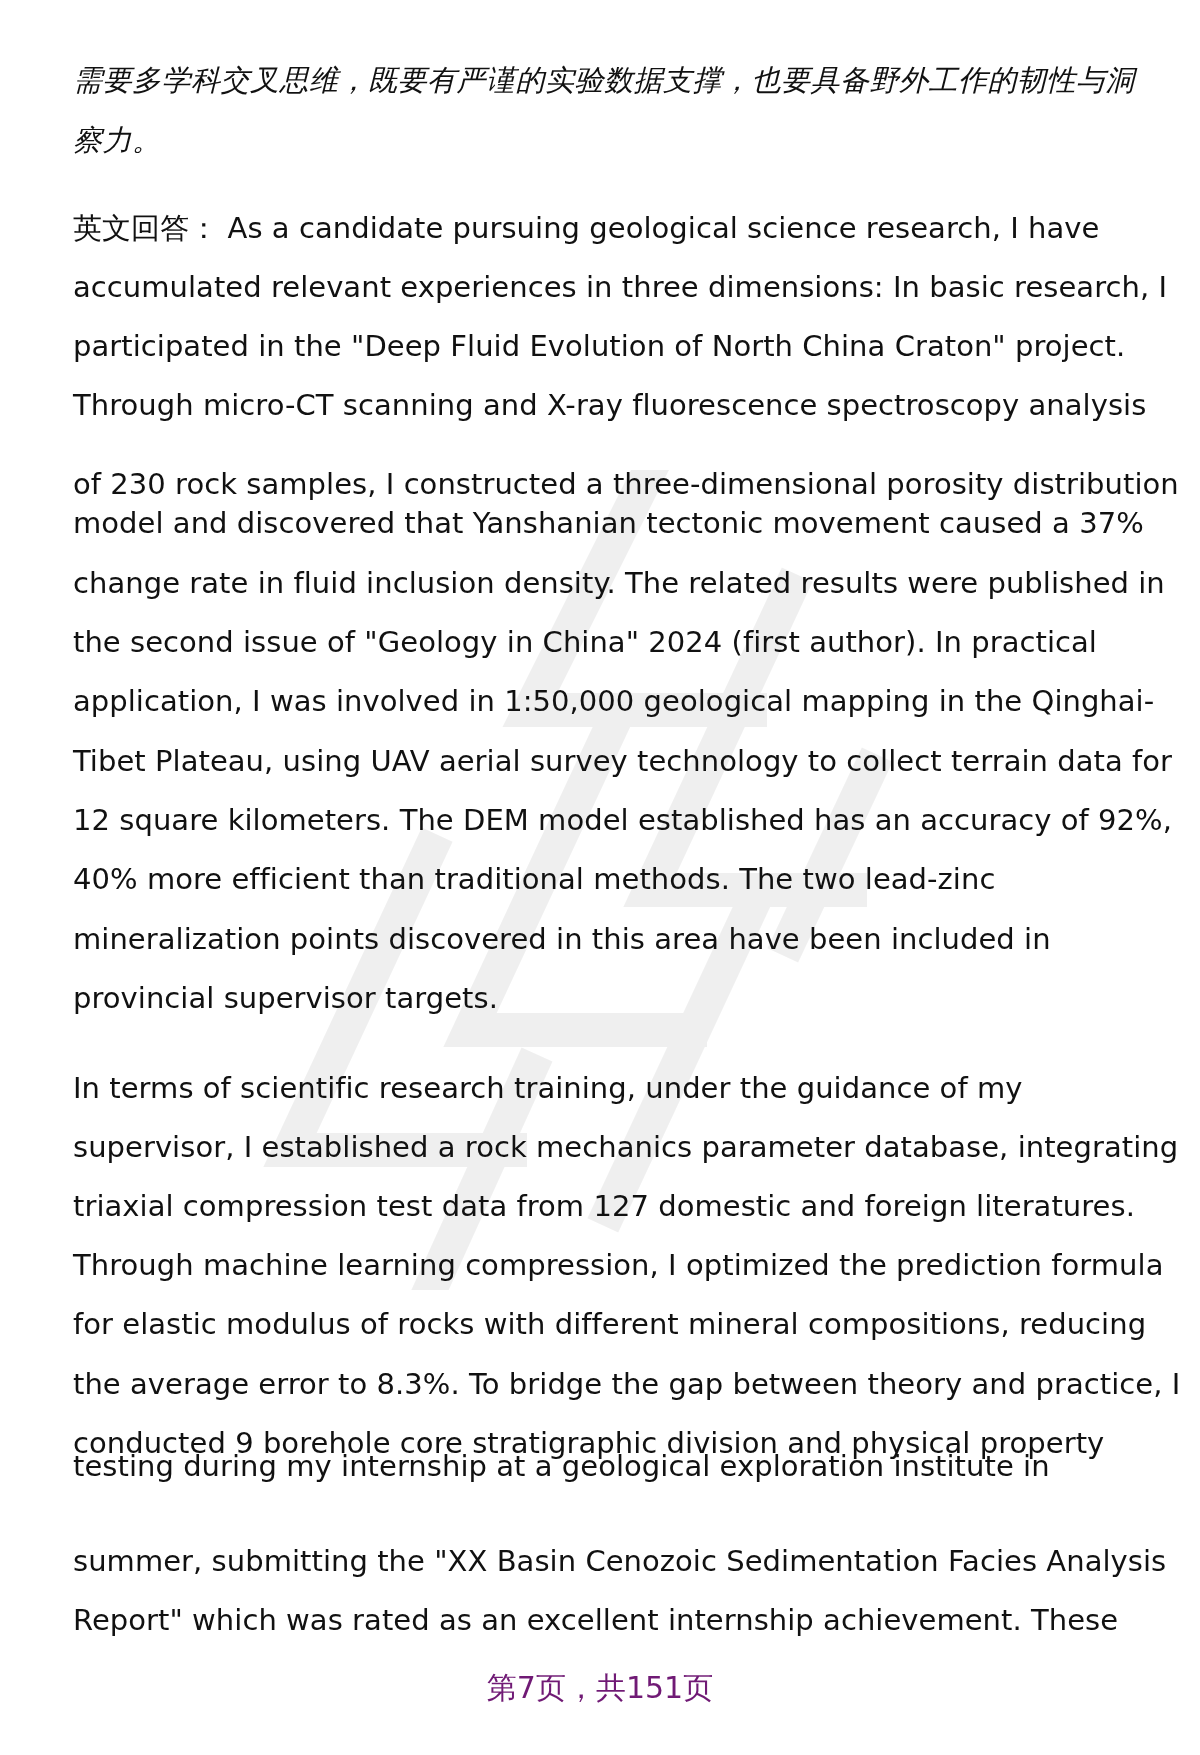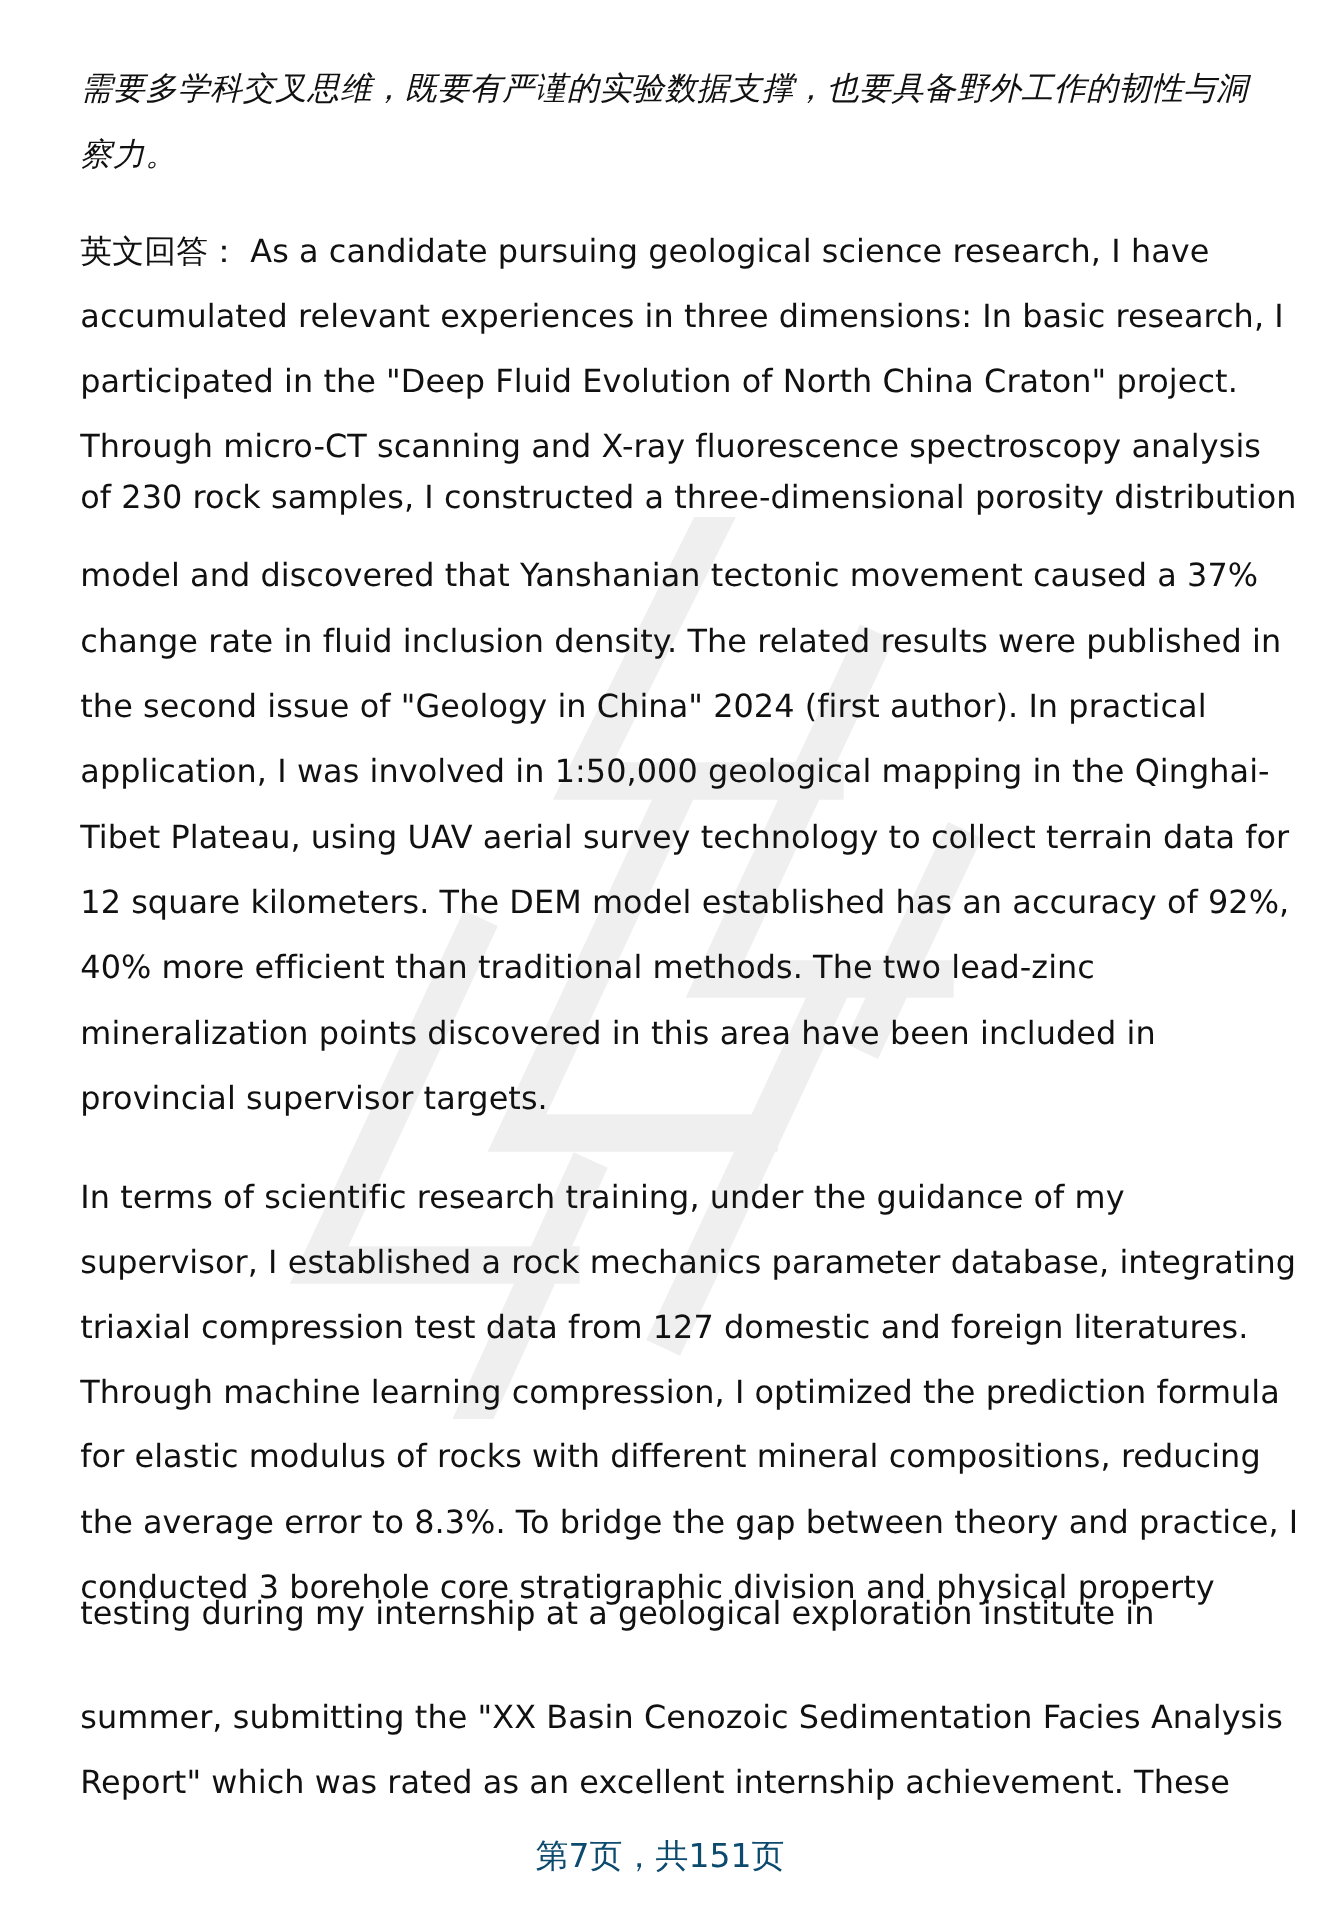--- a/index.html
+++ b/index.html
@@ -14,21 +14,21 @@
   }
   .page { position: absolute; left: 73px; top: 0; width: 1080px; }
   .line {
     position: absolute; left: 0; white-space: nowrap;
     font-size: 29px; line-height: 40px; height: 40px;
     letter-spacing: 0.05px;
   }
   .cn { letter-spacing: 0.5px; font-style: italic; }
   .footer {
     position: absolute; left: 0; width: 1200px; top: 1668px; text-align: center;
-    font-size: 30px; line-height: 40px; color: #0c4a6e;
+    font-size: 30px; line-height: 40px; color: #701a75;
   }
 </style>
 </head>
 <body>
 
 <svg class="watermark" viewBox="0 0 700 820" xmlns="http://www.w3.org/2000/svg">
   <g fill="none" stroke="#000" stroke-width="34" stroke-linecap="square">
     <path d="M420 0 L300 240 L520 240"></path>
     <path d="M560 120 L420 420 L620 420"></path>
     <path d="M380 260 L240 560 L460 560"></path>
@@ -41,36 +41,36 @@
 
 <div class="page">
 
   <div class="line cn" style="top:60px">需要多学科交叉思维，既要有严谨的实验数据支撑，也要具备野外工作的韧性与洞</div>
   <div class="line cn" style="top:120px">察力。</div>
 
   <div class="line" style="top:208px">英文回答：  As a candidate pursuing geological science research, I have</div>
   <div class="line" style="top:267px">accumulated relevant experiences in three dimensions: In basic research, I</div>
   <div class="line" style="top:326px">participated in the "Deep Fluid Evolution of North China Craton" project.</div>
   <div class="line" style="top:385px">Through micro-CT scanning and X-ray fluorescence spectroscopy analysis</div>
-  <div class="line" style="top:432px">of 230 rock samples, I constructed a three-dimensional porosity distribution</div>
+  <div class="line" style="top:464px">of 230 rock samples, I constructed a three-dimensional porosity distribution</div>
   <div class="line" style="top:503px">model and discovered that Yanshanian tectonic movement caused a 37%</div>
   <div class="line" style="top:563px">change rate in fluid inclusion density. The related results were published in</div>
   <div class="line" style="top:622px">the second issue of "Geology in China" 2024 (first author). In practical</div>
   <div class="line" style="top:681px">application, I was involved in 1:50,000 geological mapping in the Qinghai-</div>
   <div class="line" style="top:741px">Tibet Plateau, using UAV aerial survey technology to collect terrain data for</div>
   <div class="line" style="top:800px">12 square kilometers. The DEM model established has an accuracy of 92%,</div>
   <div class="line" style="top:859px">40% more efficient than traditional methods. The two lead-zinc</div>
   <div class="line" style="top:919px">mineralization points discovered in this area have been included in</div>
   <div class="line" style="top:978px">provincial supervisor targets.</div>
 
   <div class="line" style="top:1068px">In terms of scientific research training, under the guidance of my</div>
   <div class="line" style="top:1127px">supervisor, I established a rock mechanics parameter database, integrating</div>
   <div class="line" style="top:1186px">triaxial compression test data from 127 domestic and foreign literatures.</div>
   <div class="line" style="top:1245px">Through machine learning compression, I optimized the prediction formula</div>
   <div class="line" style="top:1304px">for elastic modulus of rocks with different mineral compositions, reducing</div>
   <div class="line" style="top:1364px">the average error to 8.3%. To bridge the gap between theory and practice, I</div>
-  <div class="line" style="top:1423px">conducted 3 borehole core stratigraphic division and physical property</div>
+  <div class="line" style="top:1423px">conducted 9 borehole core stratigraphic division and physical property</div>
   <div class="line" style="top:1446px">testing during my internship at a geological exploration institute in</div>
   <div class="line" style="top:1541px">summer, submitting the "XX Basin Cenozoic Sedimentation Facies Analysis</div>
   <div class="line" style="top:1600px">Report" which was rated as an excellent internship achievement. These</div>
 </div>
 
 <div class="footer">第7页，共151页</div>
 
 </body></html>

